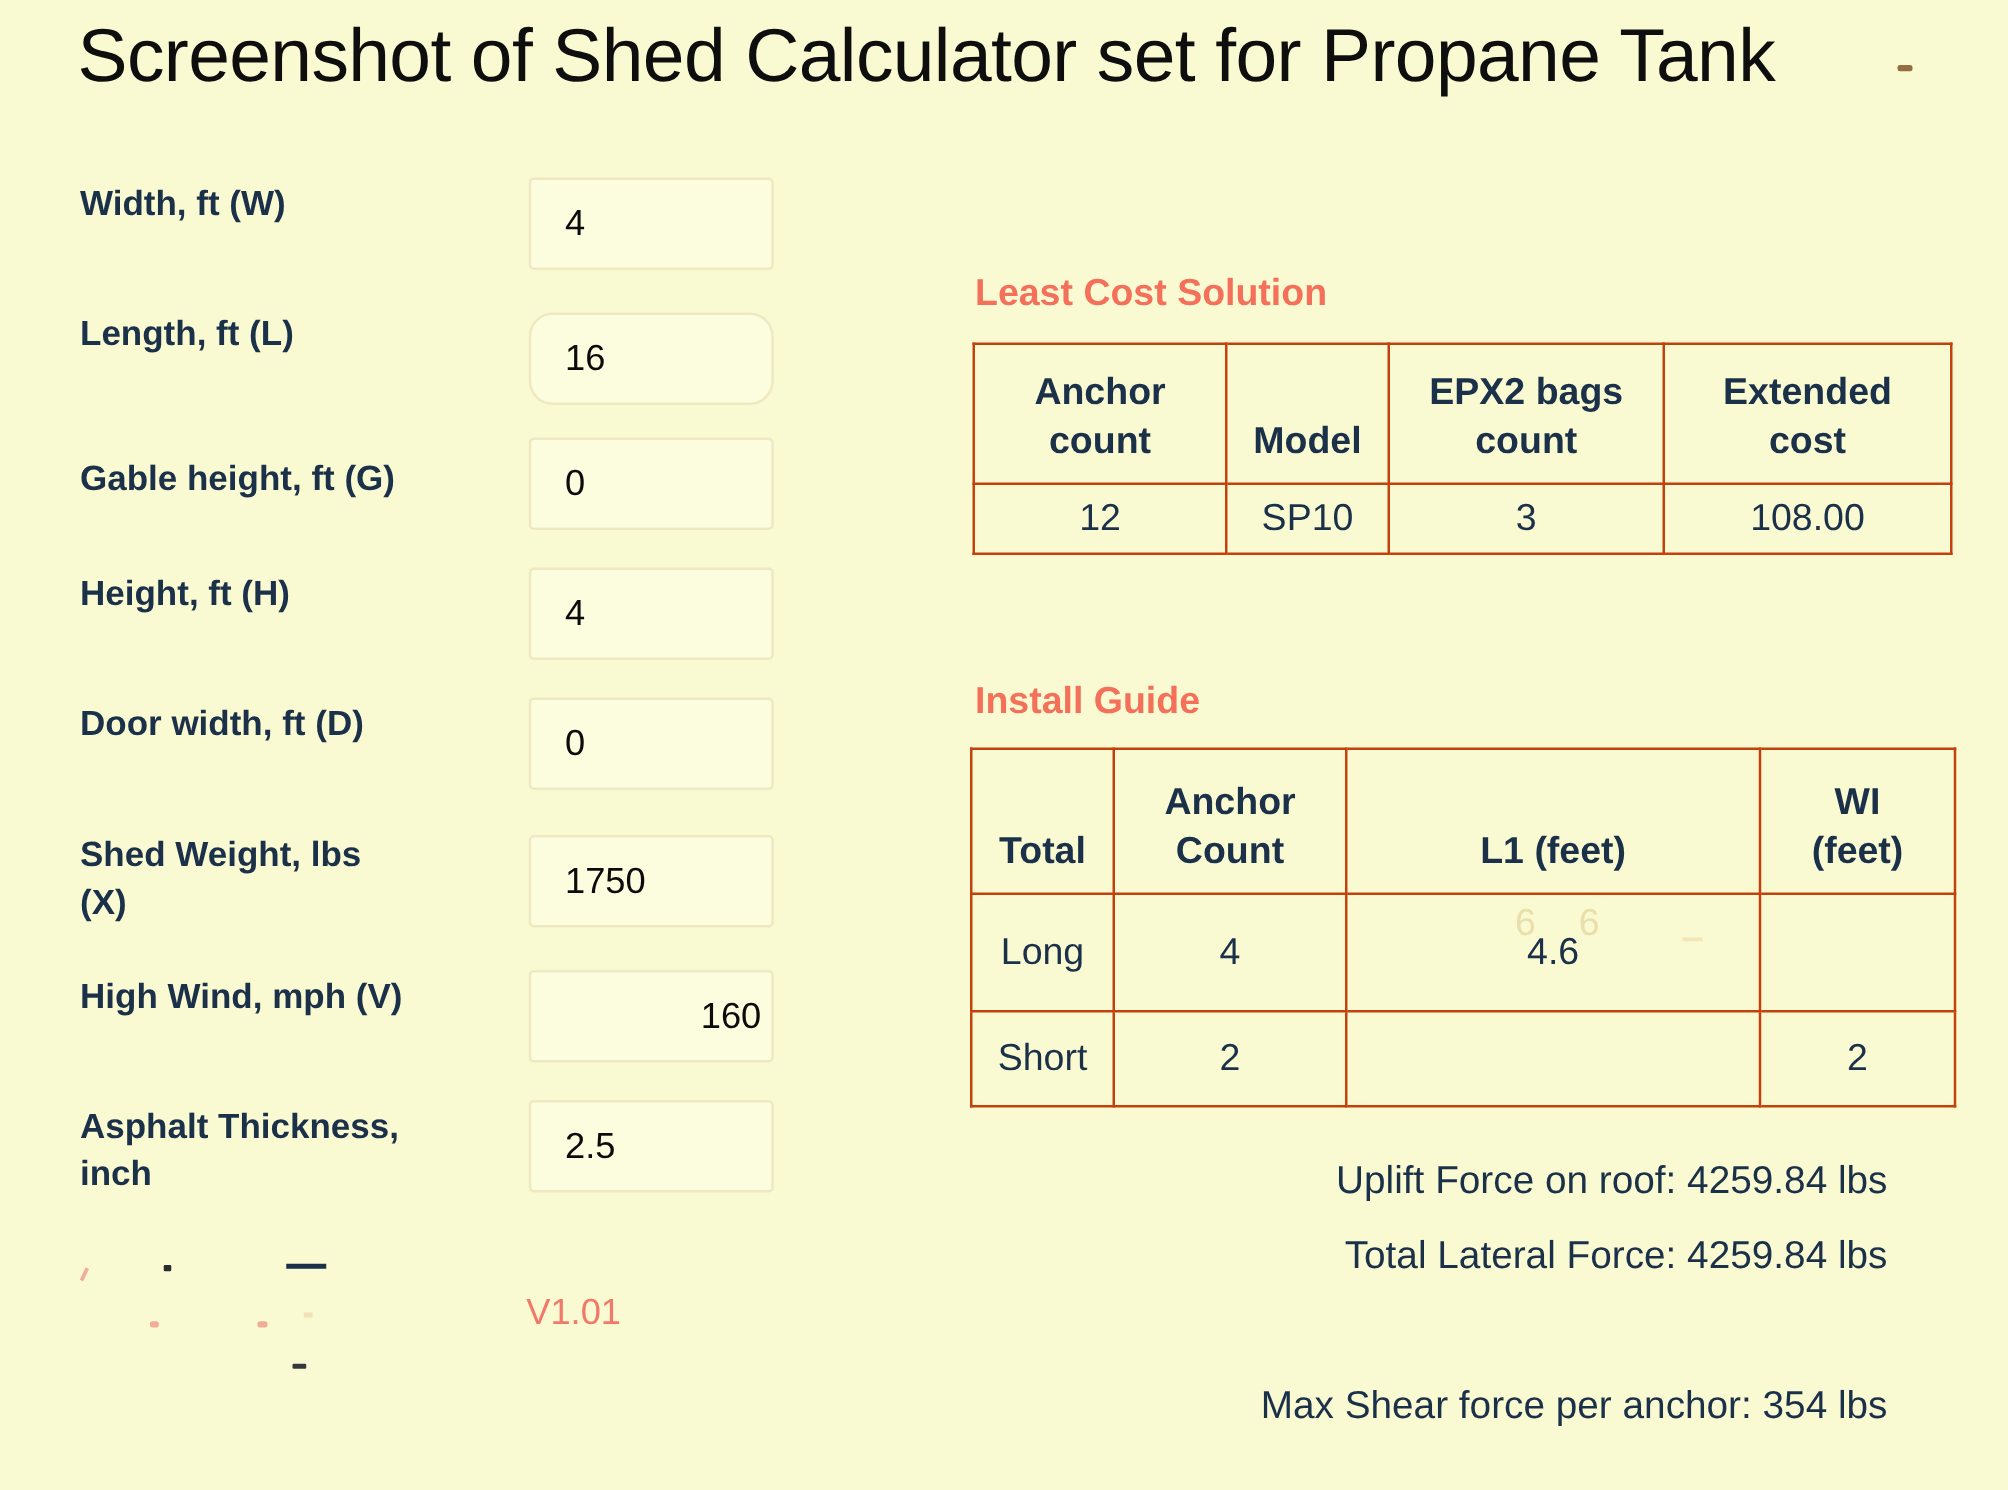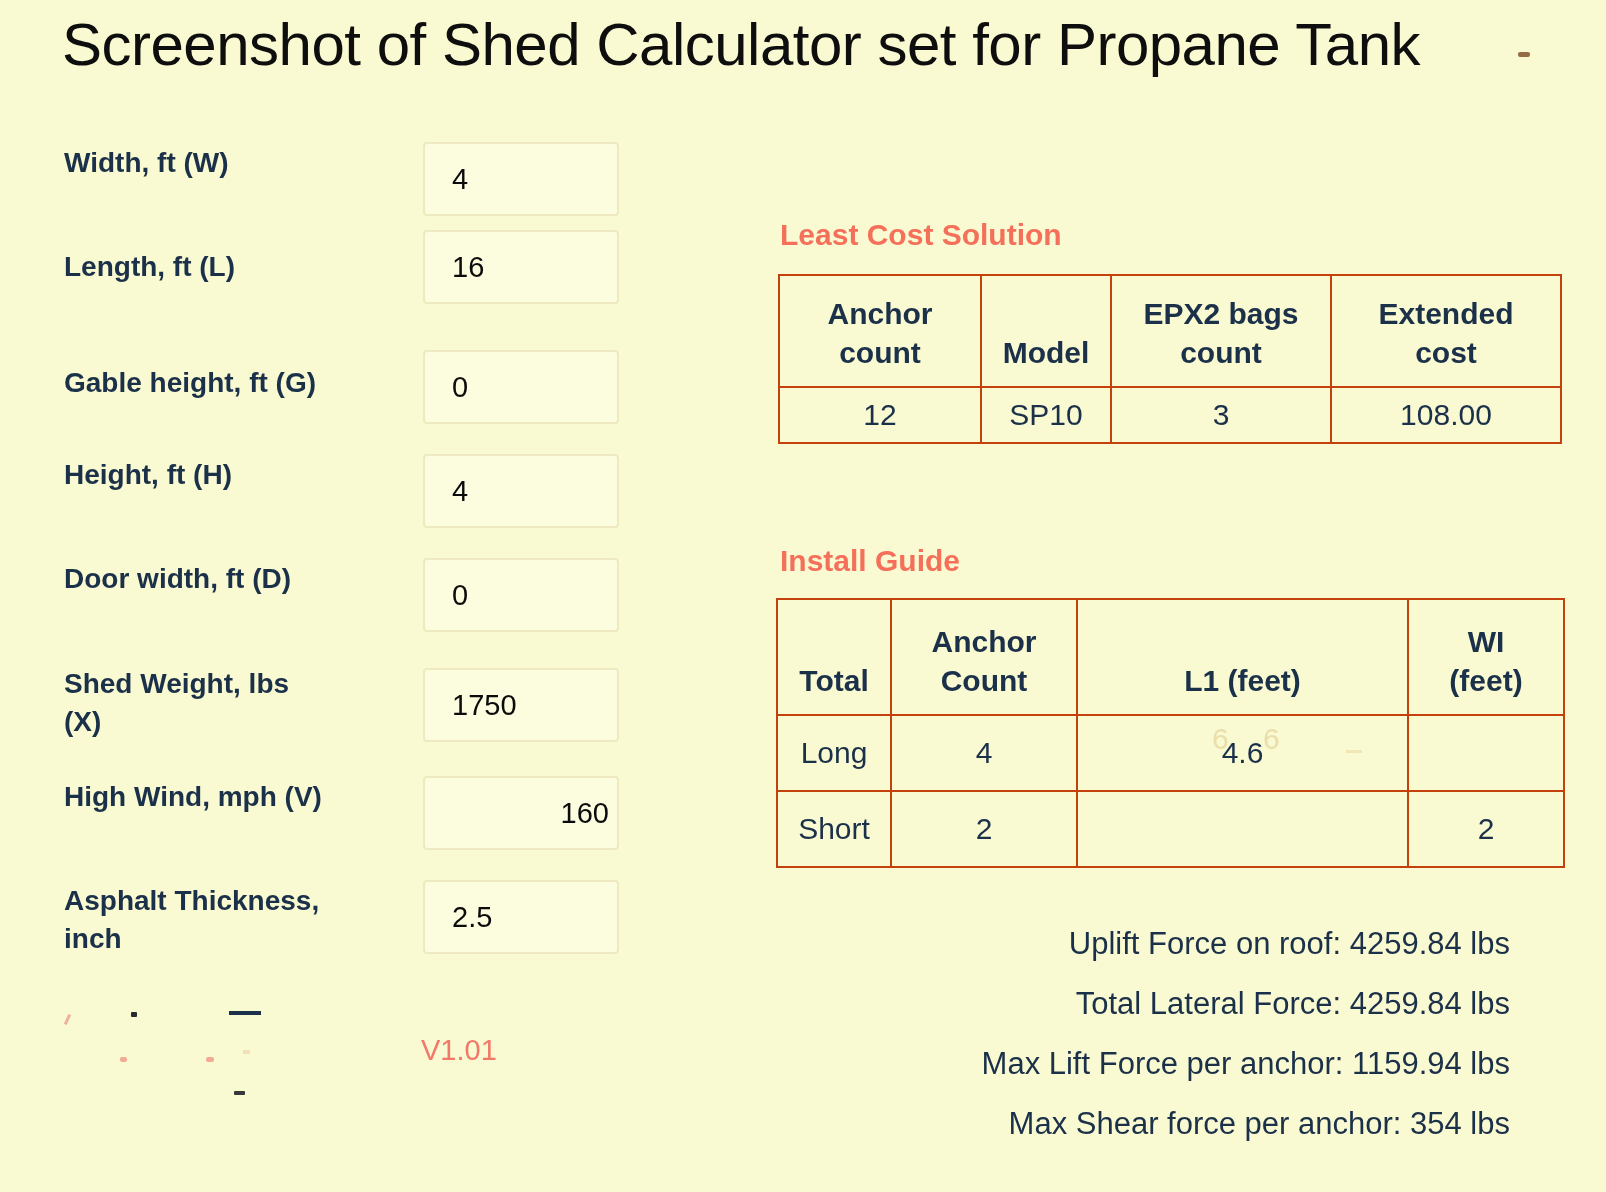--- a/index.html
+++ b/index.html
@@ -54,21 +54,21 @@
 
 <div class="page">
 
   <div class="abs title">Screenshot of Shed Calculator set for Propane Tank</div>
 
   <div>
     <div class="abs field-label" style="top:144px">Width, ft (W)</div>
     <input class="abs field-input" style="top: 142px;" value="4">
 
     <div class="abs field-label" style="top:248px">Length, ft (L)</div>
-    <input class="abs field-input" style="top: 230px;" value="16">
+    <input class="abs field-input" style="top: 250px; border-radius: 19px;" value="16">
 
     <div class="abs field-label" style="top:364px">Gable height, ft (G)</div>
     <input class="abs field-input" style="top: 350px;" value="0">
 
     <div class="abs field-label" style="top:456px">Height, ft (H)</div>
     <input class="abs field-input" style="top: 454px;" value="4">
 
     <div class="abs field-label" style="top:560px">Door width, ft (D)</div>
     <input class="abs field-input" style="top: 558px;" value="0">
 
@@ -123,42 +123,41 @@
       </colgroup>
     <tbody>
         <tr style="height:116px">
       <th>Total</th>
       <th class="al pl38">Anchor
 Count</th>
       <th class="al pl20">L1 (feet)</th>
       <th class="al pl18">WI
 (feet)</th>
     </tr>
-    <tr style="height:76px">
+    <tr style="height:94px">
       <td>Long</td>
       <td>4</td>
       <td class="pl20">4.6</td>
       <td class="ar"></td>
     </tr>
     <tr style="height:76px">
       <td>Short</td>
       <td>2</td>
       <td class="pl20"></td>
       <td class="ar">2</td>
     </tr>
   </tbody>
     </table>
 
   <span class="abs ghost6" style="left:1212px;top:722px">6</span>
   <span class="abs ghost6" style="left:1263px;top:722px">6</span>
   <span class="abs ghost-dash" style="left:1346px;top:750px"></span>
 
   <div class="abs result-line" style="top:926px">Uplift Force on roof: 4259.84 lbs</div>
   <div class="abs result-line" style="top:986px">Total Lateral Force: 4259.84 lbs</div>
-  <div class="abs result-line" style="top:1046px">Max Lift Force per anchor: 1159.94 lbs</div>
   <div class="abs result-line" style="top:1106px">Max Shear force per anchor: 354 lbs</div>
 
   <div class="abs version">V1.01</div>
 
   <div class="artifact" style="left:1518px;top:52px;width:12px;height:5px;background:#7a4a20;border-radius:2px;opacity:.8"></div>
   <div class="artifact" style="left:66px;top:1014px;width:3px;height:11px;background:#eb9d8e;transform:rotate(25deg);opacity:.8"></div>
   <div class="artifact" style="left:131px;top:1012px;width:6px;height:5px;background:#2a2a33;border-radius:1px"></div>
   <div class="artifact" style="left:229px;top:1011px;width:32px;height:4px;background:#1b3049"></div>
   <div class="artifact" style="left:120px;top:1057px;width:7px;height:5px;background:#ec9180;border-radius:2px;opacity:.75"></div>
   <div class="artifact" style="left:206px;top:1057px;width:8px;height:5px;background:#ec9180;border-radius:2px;opacity:.75"></div>

